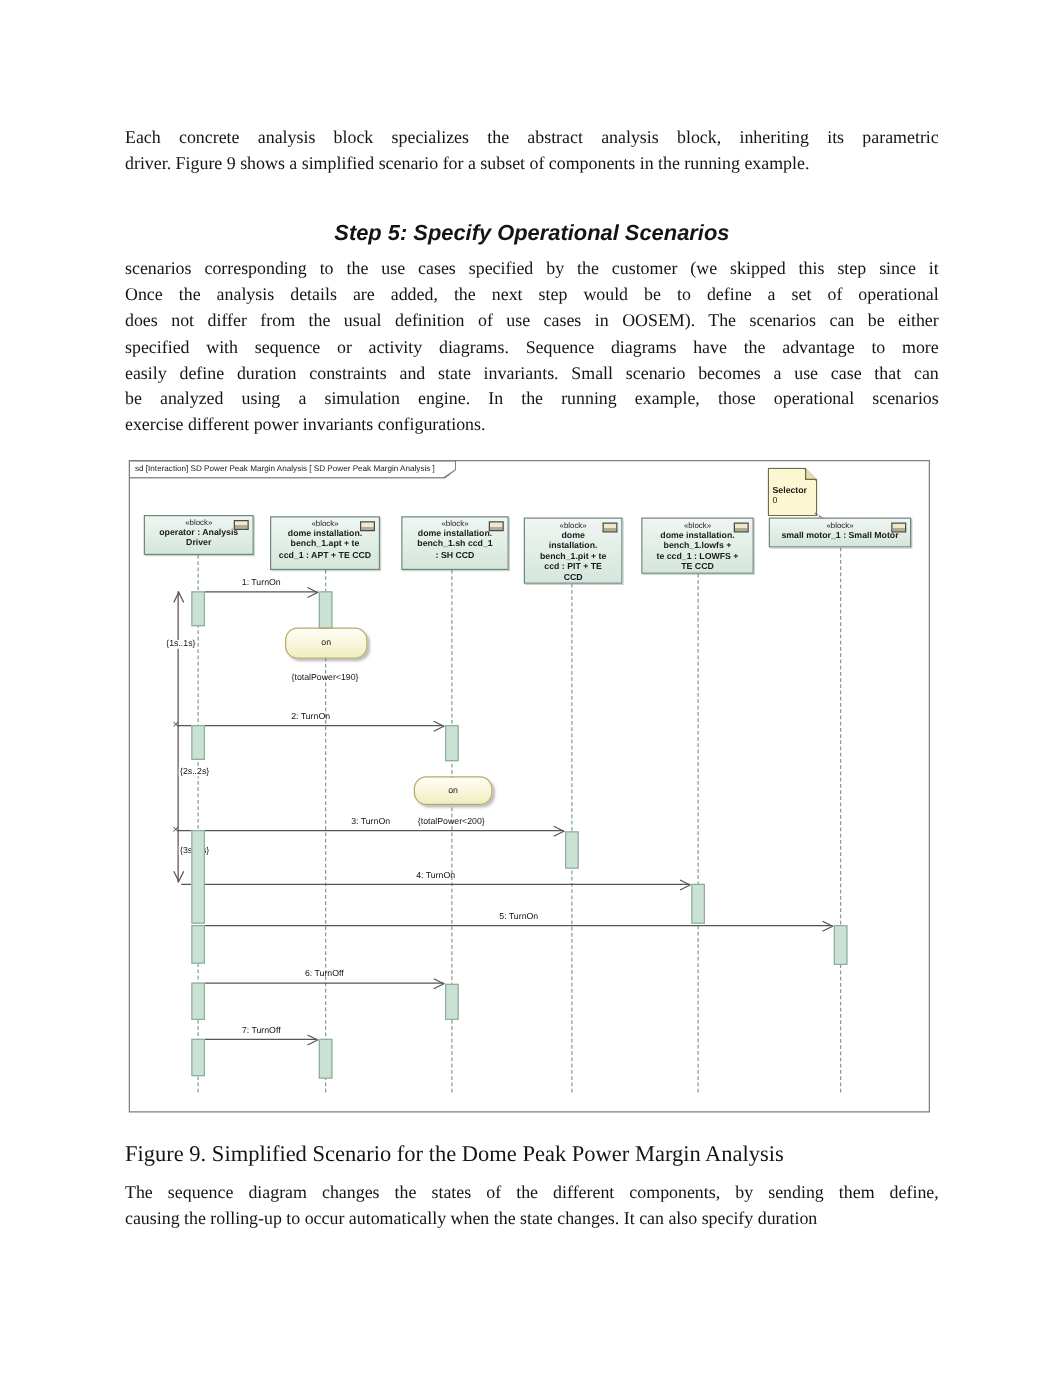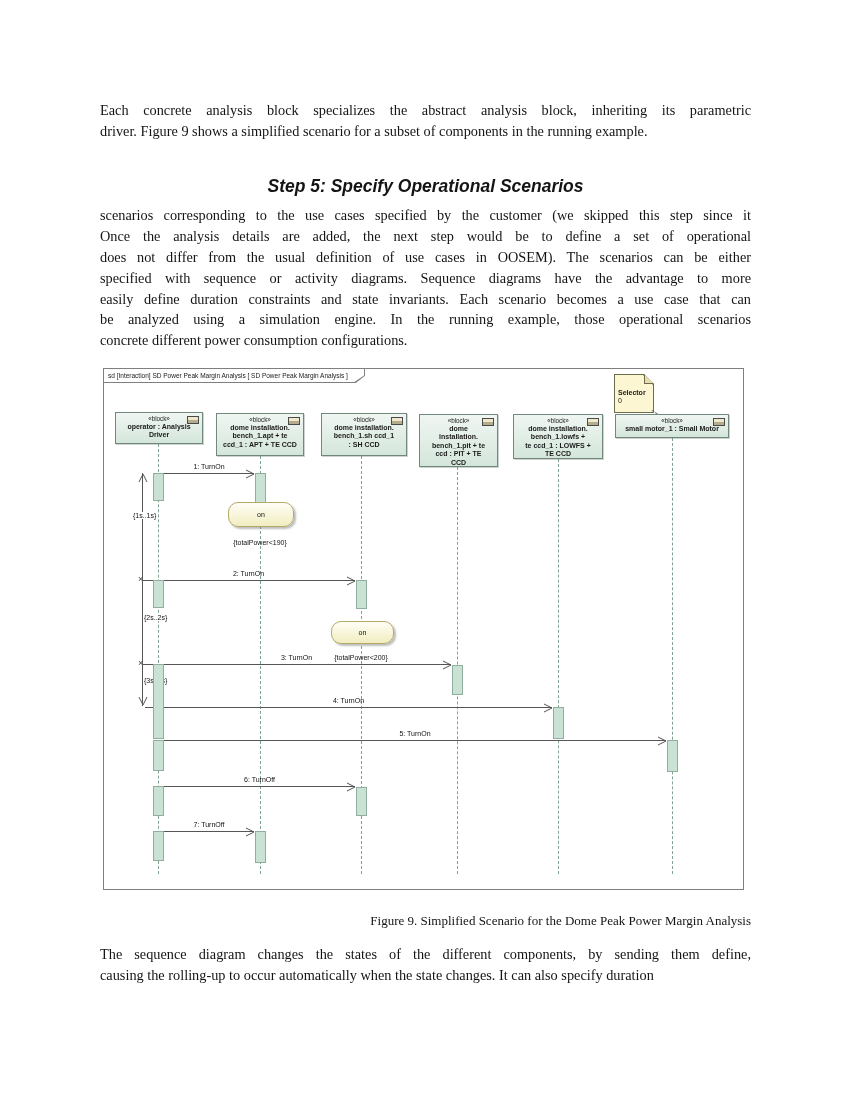--- a/index.html
+++ b/index.html
@@ -4,21 +4,21 @@
 <style>
   html,body{margin:0;padding:0;}
   body{width:850px;height:1100px;background:#ffffff;position:relative;overflow:hidden;
        font-family:"Liberation Serif","DejaVu Serif",serif;color:#141414;}
   .para{position:absolute;left:100px;width:651px;font-size:14.3px;}
   .para .line{height:20.9px;text-align:justify;text-align-last:justify;white-space:nowrap;}
   .para .line.last{text-align-last:left;}
   .heading{position:absolute;left:100px;width:651px;top:176px;text-align:center;
            font-family:"Liberation Sans","DejaVu Sans",sans-serif;
            font-weight:bold;font-style:italic;font-size:17.5px;}
-  .caption{position:absolute;left:100px;width:651px;top:913px;text-align:right;font-size:13px;}
+  .caption{position:absolute;left:100px;width:651px;top:913px;text-align:left;font-size:18px;}
 
   
   .frame{position:absolute;left:103px;top:368px;width:639px;height:520px;
          border:1px solid #7f7f7f;background:#fff;
          font-family:"Liberation Sans","DejaVu Sans",sans-serif;color:#1a1a1a;}
   .tab{position:absolute;left:-1px;top:-1px;width:262px;height:15px;background:#7f7f7f;
        clip-path:polygon(0 0,100% 0,100% 52%,96.5% 100%,0 100%);}
   .tab-inner{position:absolute;left:1px;top:1px;right:1px;bottom:1px;background:#fff;
        clip-path:polygon(0 0,100% 0,100% 50%,96.3% 100%,0 100%);
        font-size:6.5px;line-height:13px;padding-left:4px;white-space:nowrap;overflow:hidden;}
@@ -63,23 +63,23 @@
     <div class="line last">driver. Figure 9 shows a simplified scenario for a subset of components in the running example.</div>
   </div>
 
 <div class="heading">Step 5: Specify Operational Scenarios</div>
 
 <div class="para" style="top:207px">
     <div class="line">scenarios corresponding to the use cases specified by the customer (we skipped this step since it</div>
     <div class="line">Once the analysis details are added, the next step would be to define a set of operational</div>
     <div class="line">does not differ from the usual definition of use cases in OOSEM). The scenarios can be either</div>
     <div class="line">specified with sequence or activity diagrams. Sequence diagrams have the advantage to more</div>
-    <div class="line">easily define duration constraints and state invariants. Each scenario becomes a use case that can</div>
+    <div class="line">easily define duration constraints and state invariants. Small scenario becomes a use case that can</div>
     <div class="line">be analyzed using a simulation engine. In the running example, those operational scenarios</div>
-    <div class="line last">concrete different power consumption configurations.</div>
+    <div class="line last">exercise different power invariants configurations.</div>
   </div>
 
 <div class="frame">
   <div class="tab">
     <div class="tab-inner">sd [Interaction] SD Power Peak Margin Analysis [ SD Power Peak Margin Analysis ]</div>
   </div>
   <div class="note">
     <div class="note-body"></div>
     <div class="note-fill">
       <div class="note-line1">Selector</div>

